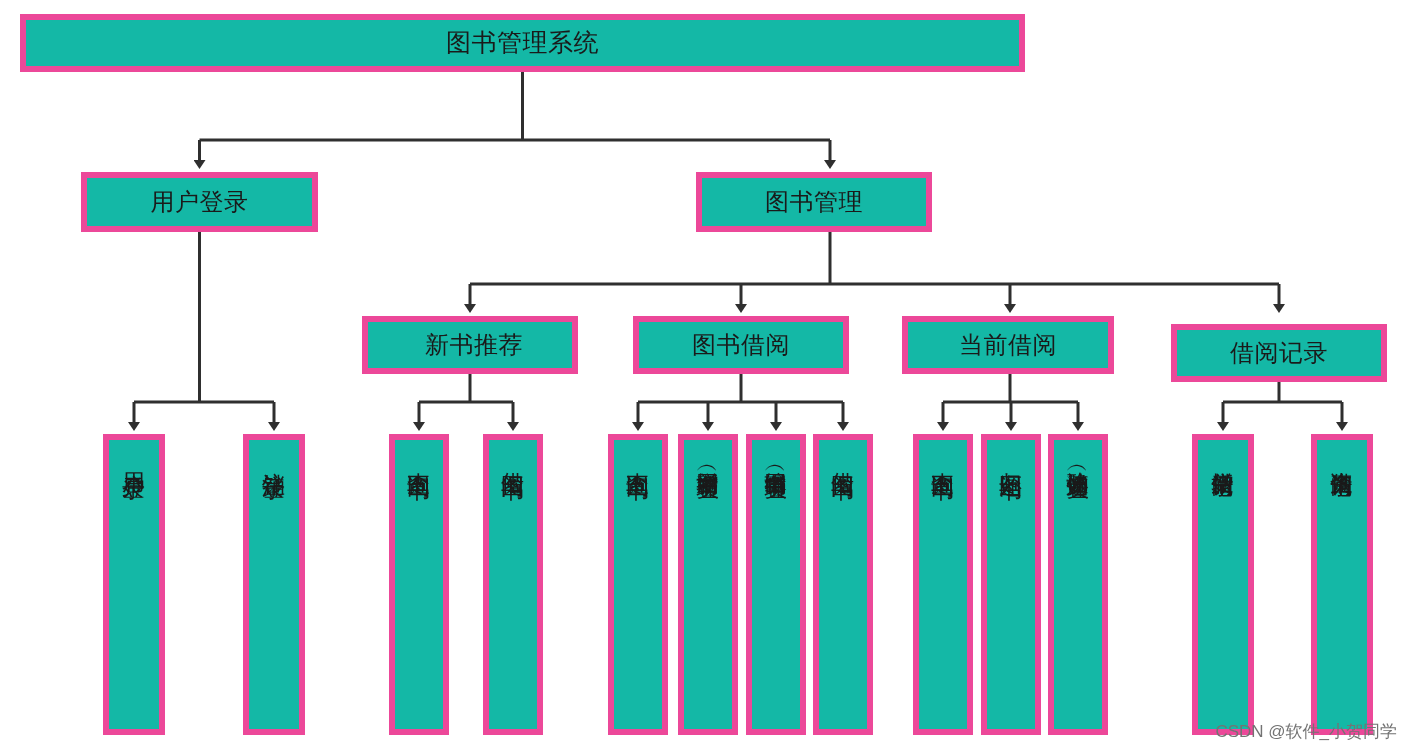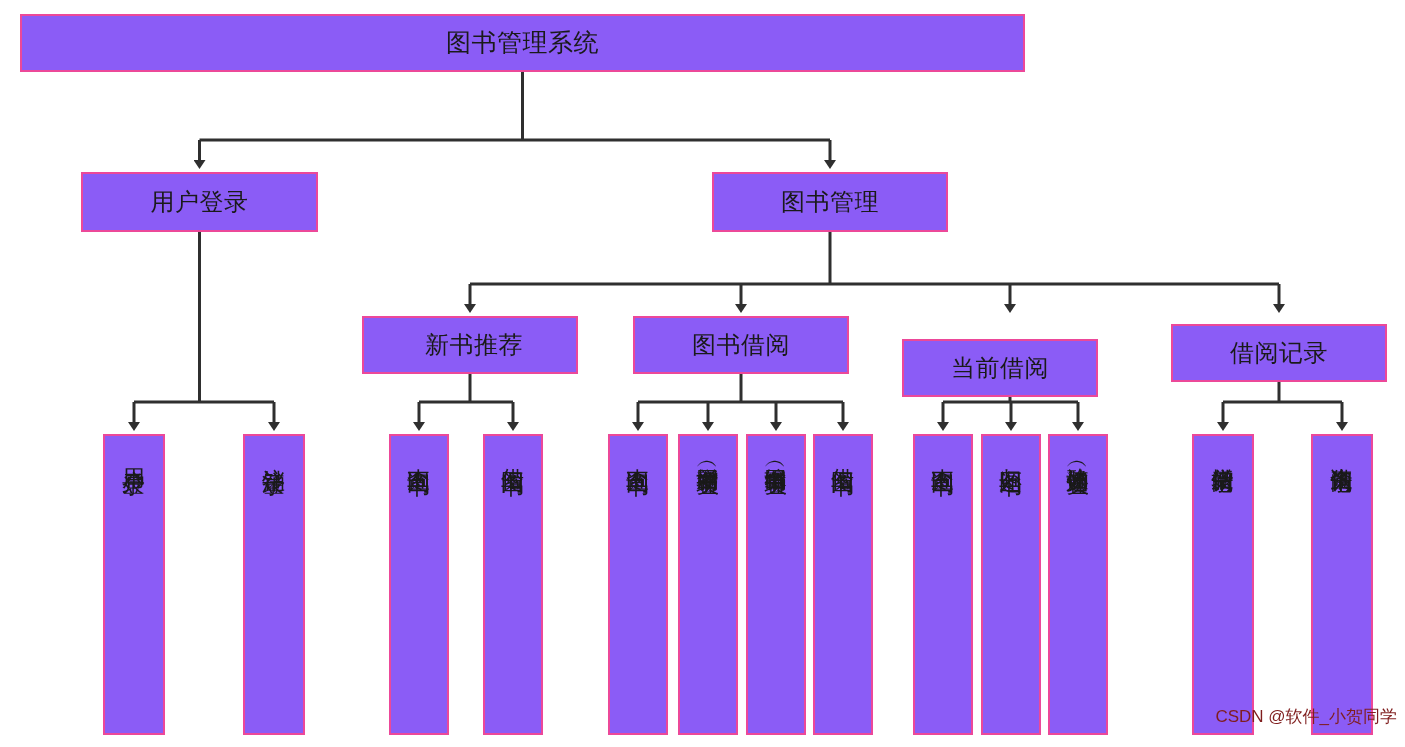--- a/index.html
+++ b/index.html
@@ -22,22 +22,22 @@
     position: absolute;
     left: 0;
     top: 0;
     width: 1405px;
     height: 747px;
     pointer-events: none;
   }
   .node {
     position: absolute;
     box-sizing: border-box;
-    background: #8b5cf6;
-    border: 2px solid #ec4899;
+    background: #14b8a6;
+    border: 6px solid #ec4899;
     display: flex;
     align-items: center;
     justify-content: center;
     z-index: 2;
   }
   .node-label {
     color: #1a1a1a;
     line-height: 1.18;
     text-align: center;
     white-space: pre-line;
@@ -64,23 +64,23 @@
     letter-spacing: 2px;
     max-height: 100%;
   }
   .node.vert.tall-text .node-label {
     font-size: 22px;
     letter-spacing: 1px;
   }
   #watermark {
     position: absolute;
     right: 8px;
-    bottom: 19px;
+    bottom: 4px;
     font-size: 17px;
-    color: #7f1d1d;
+    color: #737373;
     z-index: 5;
     white-space: nowrap;
     font-family: "Liberation Sans", "DejaVu Sans", sans-serif;
   }
 </style>
 </head>
 <body>
 
 <div id="diagram-canvas">
 
@@ -127,30 +127,30 @@
       </g>
   </svg>
 
   <div id="nodes-layer">
       <div class="node horiz root" style="left: 20px; top: 14px; width: 1005px; height: 58px;">
         <span class="node-label">图书管理系统</span>
       </div>
       <div class="node horiz" style="left: 81px; top: 172px; width: 237px; height: 60px;">
         <span class="node-label">用户登录</span>
       </div>
-      <div class="node horiz" style="left: 712px; top: 172px; width: 236px; height: 60px;">
+      <div class="node horiz" style="left: 696px; top: 172px; width: 236px; height: 60px;">
         <span class="node-label">图书管理</span>
       </div>
       <div class="node horiz" style="left: 362px; top: 316px; width: 216px; height: 58px; padding-left: 8px;">
         <span class="node-label">新书推荐</span>
       </div>
       <div class="node horiz" style="left: 633px; top: 316px; width: 216px; height: 58px; align-items: center;">
         <span class="node-label">图书借阅</span>
       </div>
-      <div class="node horiz" style="left: 902px; top: 316px; width: 196px; height: 58px; margin-top: 23px;">
+      <div class="node horiz" style="left: 902px; top: 316px; width: 212px; height: 58px;">
         <span class="node-label">当前借阅</span>
       </div>
       <div class="node horiz" style="left: 1171px; top: 324px; width: 216px; height: 58px;">
         <span class="node-label">借阅记录</span>
       </div>
       <div class="node vert" style="left: 103px; top: 434px; width: 62px; height: 301px;">
         <span class="node-label">用户登录</span>
       </div>
       <div class="node vert" style="left: 243px; top: 434px; width: 62px; height: 301px;">
         <span class="node-label">注销登录</span>

